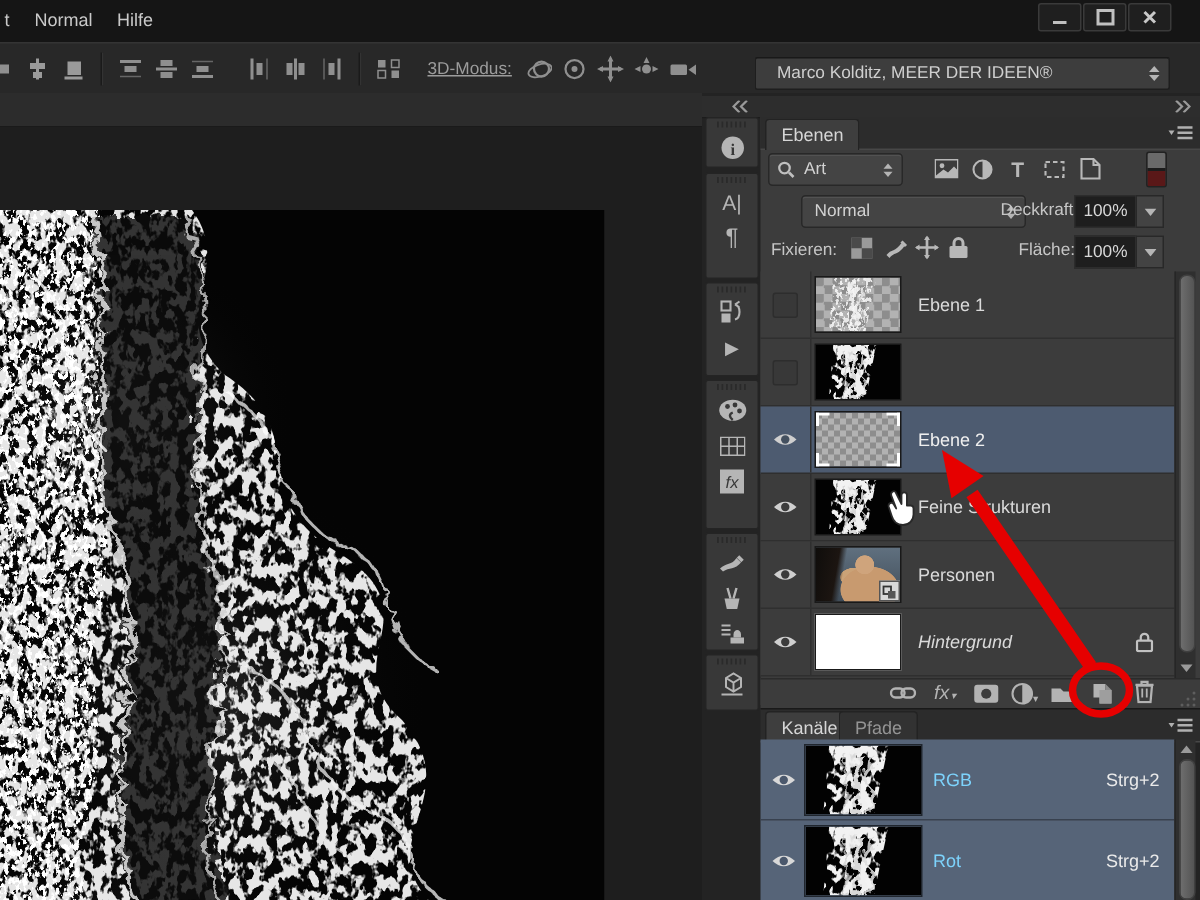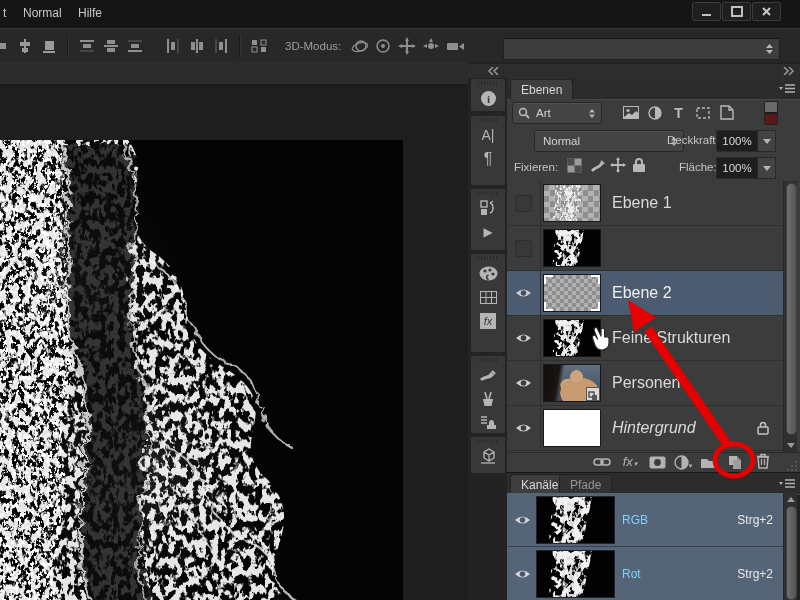--- a/index.html
+++ b/index.html
@@ -9,21 +9,21 @@
   
   #titlebar{left:0;top:0;width:800px;height:28px;background:#151515;border-bottom:1px solid #0c0c0c;}
   .menu-item{position:absolute;top:6px;font-size:12px;color:#c9c9c9;}
   .winbtn{position:absolute;top:2px;width:27px;height:17px;background:#1f1f1f;border:1px solid #3a3a3a;
           border-radius:2px;display:flex;align-items:center;justify-content:center;}
   
   #optionsbar{left:0;top:28px;width:800px;height:34px;background:#282828;border-top:1px solid #343434;
               border-bottom:1px solid #141414;display:flex;align-items:center;}
   .obar-sep{width:1px;height:22px;background:#1a1a1a;border-right:1px solid #333;margin:0 6px;}
   .obar-ic{width:18px;height:18px;margin:0 3px;display:flex;align-items:center;justify-content:center;}
-  .obar-label{font-size:11.5px;color:#9c9c9c;margin:0 6px 0 14px;}
+  .obar-label{font-size:11.5px;color:#9c9c9c;margin:0 6px 0 14px;text-decoration:underline;}
   #workspace{position:absolute;left:503px;top:38px;width:275px;height:20px;background:#3d3d3d;
              border:1px solid #1e1e1e;border-top-color:#191919;border-radius:2px;
              display:flex;align-items:center;color:#cfcfcf;font-size:11.5px;}
   
   #tabband{left:0;top:62px;width:468px;height:22px;background:#2c2c2c;border-bottom:1px solid #1a1a1a;}
   #canvasbg{left:0;top:85px;width:468px;height:515px;background:#1e1e1e;}
   
   #dockbg{left:468px;top:62px;width:332px;height:538px;background:#232323;}
   #dockheader{left:468px;top:64px;width:332px;height:14px;background:#2d2d2d;border-bottom:1px solid #1c1c1c;}
   .chev{position:absolute;top:3px;color:#9a9a9a;font-size:8px;letter-spacing:-1px;}
@@ -54,21 +54,21 @@
   
   .layer-row{position:absolute;left:507px;width:276px;height:45px;background:#3c3c3c;
              border-bottom:1px solid #2f2f2f;box-sizing:border-box;}
   .layer-row.sel{background:#4d5b70;}
   .eyewell{position:absolute;left:0;top:0;width:33px;height:44px;border-right:1px solid #2f2f2f;
            display:flex;align-items:center;justify-content:center;}
   .emptywell{width:15px;height:15px;border:1px solid #2d2d2d;border-radius:2px;background:#383838;}
   .lthumb{position:absolute;left:36px;top:3px;width:58px;height:38px;border:1px solid #191919;
           box-sizing:border-box;overflow:hidden;}
   .lname{position:absolute;left:105px;top:0;height:44px;display:flex;align-items:center;
-         font-size:16px;color:#dadada;}
+         font-size:12px;color:#dadada;}
   .checker{background:repeating-conic-gradient(#b2b2b2 0% 25%,#8d8d8d 0% 50%);background-size:11px 11px;}
   .whitethumb{background:#fff;}
   .photo{background:
      linear-gradient(100deg,#0f0d0b 0%,#1c1511 26%,rgba(28,21,17,0) 34%),
      radial-gradient(circle at 58% 32%, #cfa47c 0% 15%, rgba(207,164,124,0) 16%),
      radial-gradient(ellipse at 64% 78%, #c89a6f 0% 38%, rgba(200,154,111,0) 39%),
      radial-gradient(ellipse at 46% 55%, #caa277 0% 22%, rgba(202,162,119,0) 23%),
      linear-gradient(#60707f,#3f4c58);}
   .corner{position:absolute;width:7px;height:7px;border:2px solid #fff;}
   .smartbadge{position:absolute;right:0;bottom:0;width:14px;height:14px;background:#d8d8d8;
@@ -251,20 +251,21 @@
       </svg>
   </div>
   <div class="obar-ic">
     <svg width="20" height="14">
         <rect x="1" y="4" width="11" height="7" rx="1" fill="#8f8f8f"></rect>
         <path d="M13,7.5 L18,4 V11 Z" fill="#8f8f8f"></path>
       </svg>
   </div>
 </div>
 <div class="abs" id="workspace">
+  <span style="margin-left:14px">Marco Kolditz, MEER DER IDEEN®</span>
   <svg class="updown" width="9" height="12">
       <path d="M4.5,1 L8,5 H1 Z" fill="#b5b5b5"></path>
       <path d="M4.5,11 L1,7 H8 Z" fill="#b5b5b5"></path>
     </svg>
 </div>
 
 <div class="abs" id="tabband"></div>
 <div class="abs" id="canvasbg"></div>
 <svg class="abs" style="left:0;top:140px" width="403" height="460">
   <rect width="403" height="460" fill="#040404"></rect>

